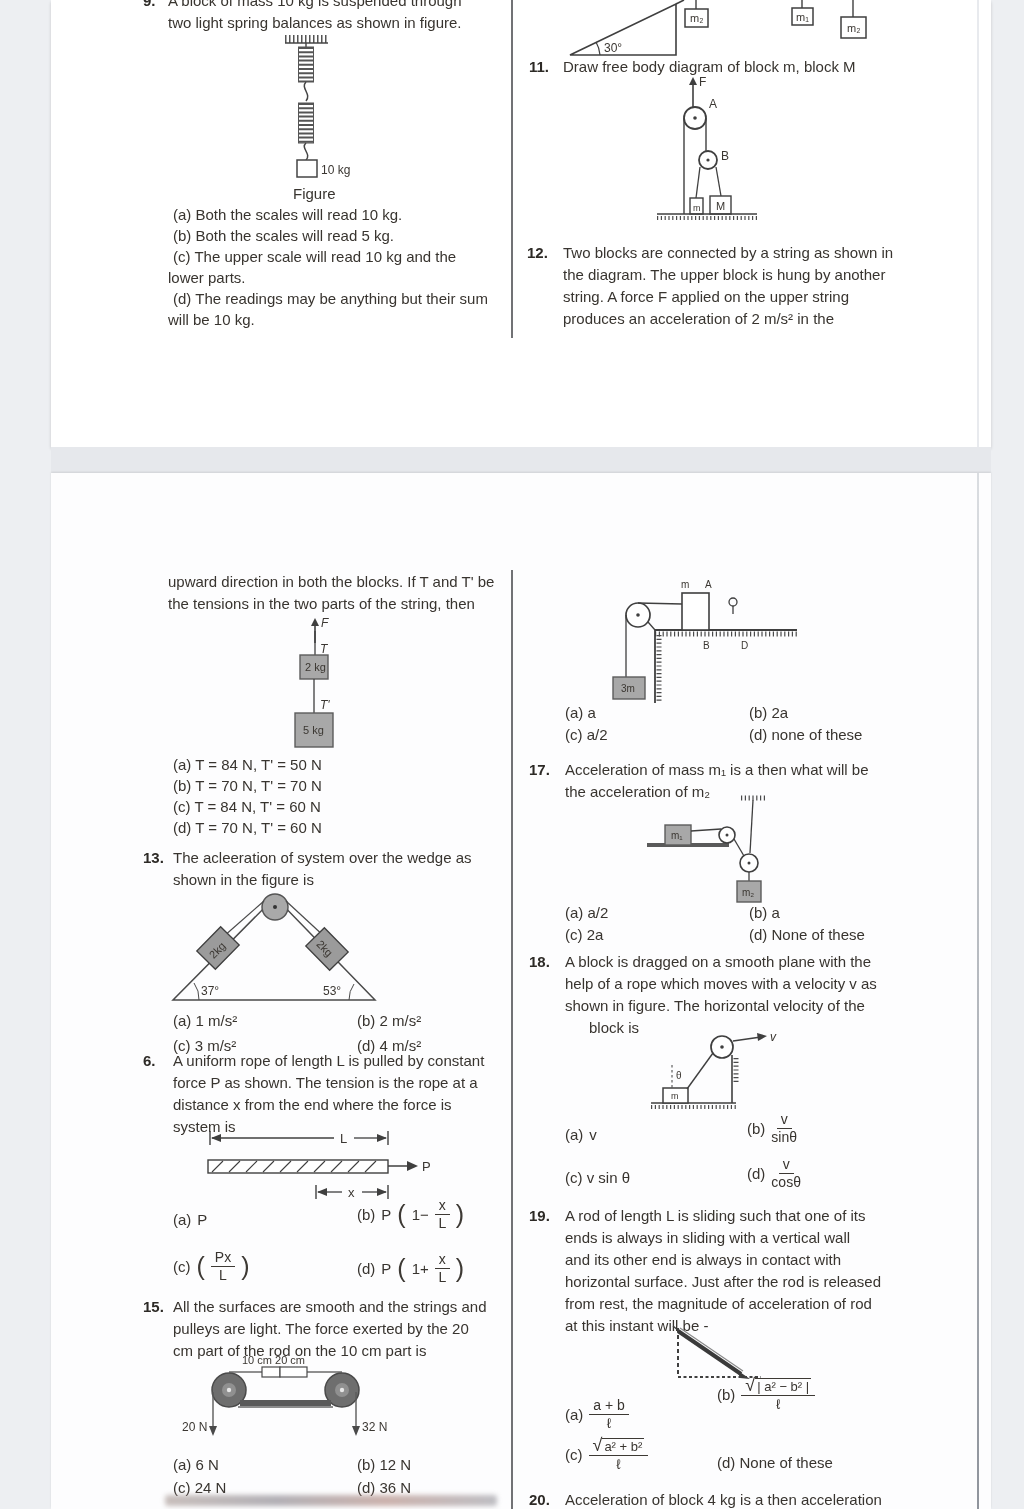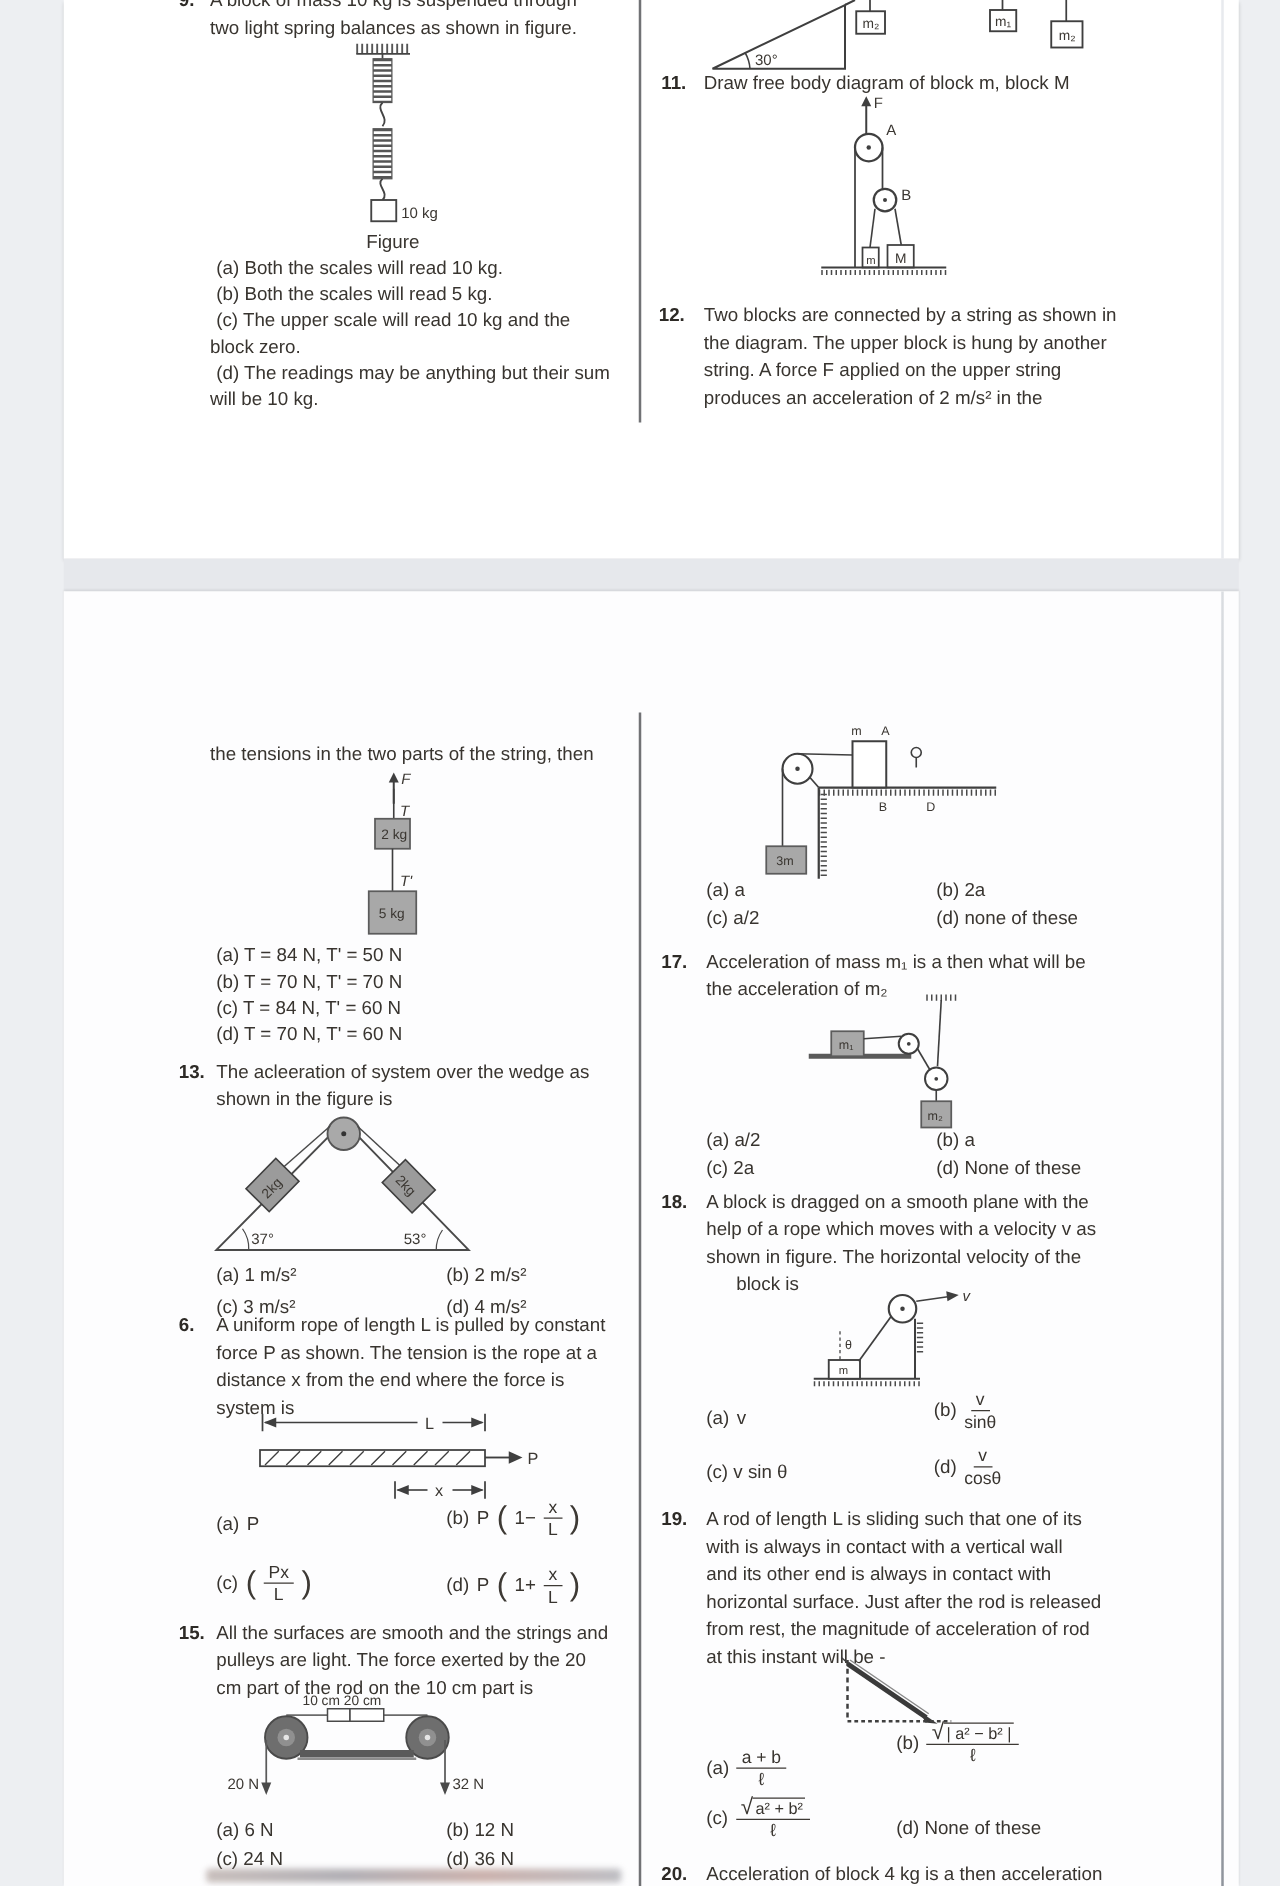--- a/index.html
+++ b/index.html
@@ -51,21 +51,21 @@
       <rect x="22.5" y="73" width="15" height="40" fill="none" stroke="#555" stroke-width="1"></rect>
       <path d="M30 113 C 24 118, 36 124, 30 130" fill="none" stroke="#444" stroke-width="1.5"></path>
       <rect x="21" y="130" width="20" height="17" fill="#fff" stroke="#444" stroke-width="1.5"></rect>
       <text x="45" y="144" font-size="12">10 kg</text>
     </svg>
     <div class="t" style="left:242px;top:184px">Figure</div>
 
     <div class="t" style="left:122px;top:205px">(a) Both the scales will read 10 kg.</div>
     <div class="t" style="left:122px;top:226px">(b) Both the scales will read 5 kg.</div>
     <div class="t" style="left:122px;top:247px">(c) The upper scale will read 10 kg and the</div>
-    <div class="t" style="left:117px;top:268px">block zero.</div>
+    <div class="t" style="left:117px;top:268px">lower parts.</div>
     <div class="t" style="left:122px;top:289px">(d) The readings may be anything but their sum</div>
     <div class="t" style="left:117px;top:310px">will be 10 kg.</div>
 
     <svg style="left:505px;top:0" width="420" height="60" viewBox="0 0 420 60">
       <polygon points="14,55 120,55 120,4" fill="none" stroke="#3f3f3f" stroke-width="1.6"></polygon>
       <line x1="120" y1="4" x2="128" y2="0" stroke="#3f3f3f" stroke-width="1.6"></line>
       <path d="M44 55 A 30 30 0 0 0 40 42" fill="none" stroke="#3f3f3f" stroke-width="1.2"></path>
       <text x="48" y="52" font-size="12">30°</text>
       <line x1="140" y1="0" x2="140" y2="9" stroke="#3f3f3f" stroke-width="1.4"></line>
       <rect x="129" y="9" width="23" height="18" fill="#fff" stroke="#3f3f3f" stroke-width="1.5"></rect>
@@ -109,20 +109,21 @@
     <div class="t" style="left:512px;top:287px">string. A force F applied on  the upper string</div>
     <div class="t" style="left:512px;top:309px">produces an acceleration of 2 m/s²  in the</div>
   </div>
 
   <div class="gapband"></div>
 
   <div class="page" id="pg2">
     <div class="divider" style="left:460px;top:97px;height:939px"></div>
     <div class="edge2"></div>
 
+    <div class="t" style="left:117px;top:99px">upward direction in both the blocks. If T and T' be</div>
     <div class="t" style="left:117px;top:121px">the tensions in the two parts of the string, then</div>
 
     <svg style="left:224px;top:140px" width="100" height="142" viewBox="0 0 100 142">
       <line x1="40" y1="30" x2="40" y2="10" stroke="#3f3f3f" stroke-width="1.6"></line>
       <polygon points="40,5 36,13 44,13" fill="#3f3f3f"></polygon>
       <text x="46" y="14" font-size="12" font-style="italic">F</text>
       <line x1="40" y1="18" x2="40" y2="42" stroke="#3f3f3f" stroke-width="1.3"></line>
       <text x="45" y="40" font-size="12" font-style="italic">T</text>
       <rect x="25" y="42" width="28" height="24" fill="#a8a8a8" stroke="#5c5c5c" stroke-width="1.4"></rect>
       <text x="30" y="58" font-size="11" fill="#2e2b28">2 kg</text>
@@ -353,21 +354,21 @@
     <div class="t opt" style="left:696px;top:684px">
       <span>(d)</span>
         <span class="frac">
           <span class="fn">v</span>
           <span class="fd">cosθ</span>
         </span>
     </div>
 
     <div class="t qno" style="left:478px;top:733px">19.</div>
     <div class="t" style="left:514px;top:733px">A rod of length L is sliding such that one of its</div>
-    <div class="t" style="left:514px;top:755px">with is always in contact with a vertical wall</div>
+    <div class="t" style="left:514px;top:755px">ends is always in sliding with a vertical wall</div>
     <div class="t" style="left:514px;top:777px">and its other end is always in contact with</div>
     <div class="t" style="left:514px;top:799px">horizontal surface. Just after the rod is released</div>
     <div class="t" style="left:514px;top:821px">from rest, the magnitude of acceleration of rod</div>
     <div class="t" style="left:514px;top:843px">at this instant will be -</div>
 
     <svg style="left:602px;top:852px" width="120" height="62" viewBox="0 0 120 62">
       <line x1="25" y1="3" x2="25" y2="50" stroke="#3f3f3f" stroke-width="2" stroke-dasharray="4 3"></line>
       <line x1="25" y1="6" x2="88" y2="49" stroke="#3a3a3a" stroke-width="4"></line>
       <line x1="27" y1="3" x2="90" y2="46" stroke="#8a8a8a" stroke-width="1.2"></line>
       <polygon points="97,54 84,45 87,53" fill="#3a3a3a"></polygon>

